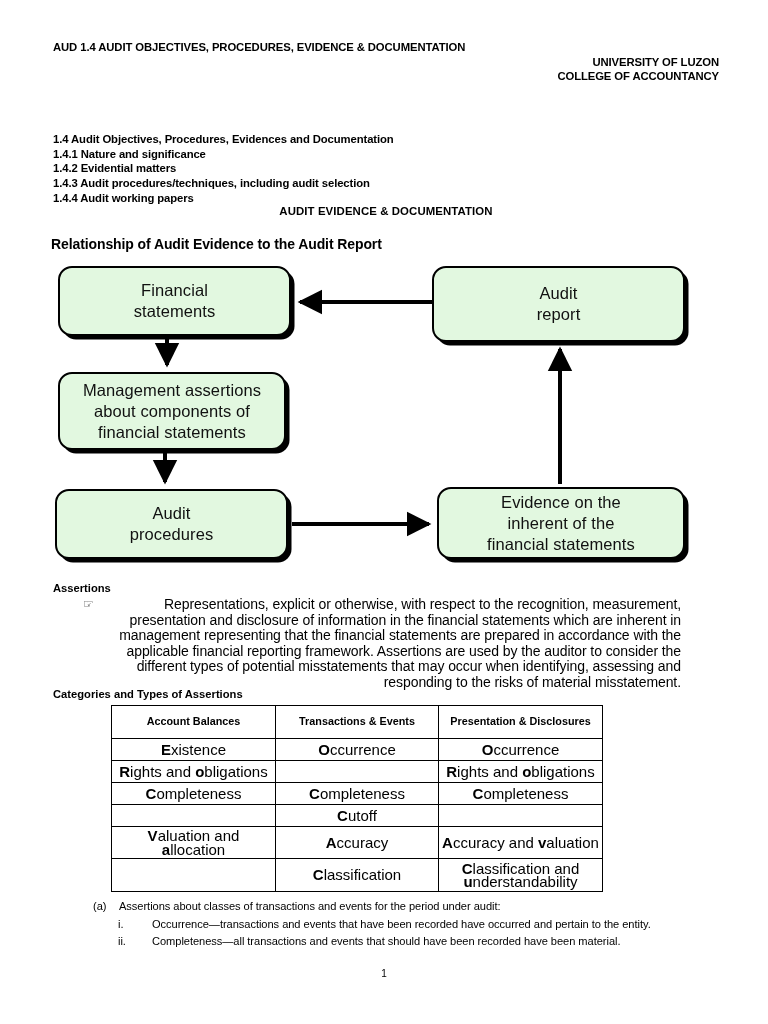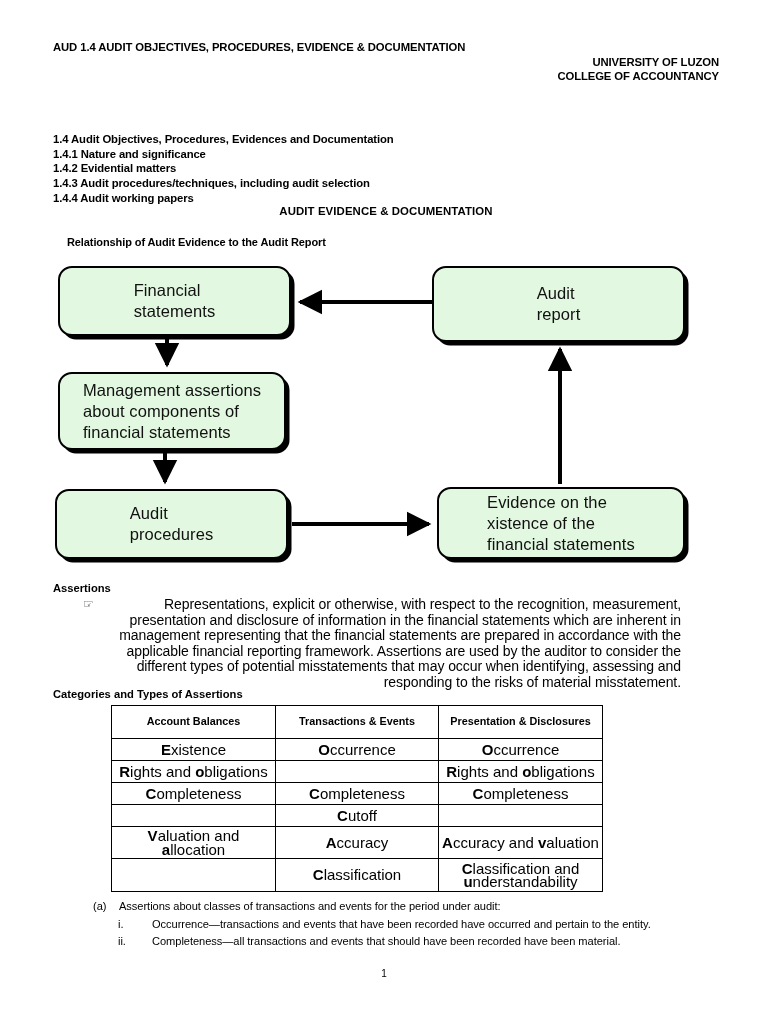--- a/index.html
+++ b/index.html
@@ -62,23 +62,23 @@
     width: 666px;
     text-align: center;
     font-size: 11.4px;
     font-weight: bold;
     letter-spacing: 0.1px;
   }
 
   
   .chart-caption {
     position: absolute;
-    left: 67px;
+    left: 51px;
     top: 236px;
-    font-size: 11px;
+    font-size: 14px;
     font-weight: bold;
     letter-spacing: -0.1px;
   }
 
   
   .flow {
     position: absolute;
     left: 0;
     top: 0;
     width: 768px;
@@ -88,20 +88,21 @@
   .node {
     position: absolute;
     box-sizing: border-box;
     background: #e2f8e0;
     border: 2.2px solid #000000;
     border-radius: 14px;
     box-shadow: 4px 4px 0 -0.5px #000000;
     display: flex;
     align-items: center;
     justify-content: center;
+    text-align: center;
     font-size: 16.5px;
     line-height: 21px;
     color: #111111;
     letter-spacing: 0.1px;
   }
   .node span { display: block; }
 
   #node-financial-statements { left: 58px;  top: 266px; width: 233px; height: 70px; }
   #node-management-assertions{ left: 58px;  top: 372px; width: 228px; height: 78px; }
   #node-audit-procedures     { left: 55px;  top: 489px; width: 233px; height: 70px; }
@@ -274,21 +275,21 @@
   <div class="node" id="node-audit-report">
     <div>
       <span>Audit</span>
       <span>report</span>
     </div>
   </div>
 
   <div class="node" id="node-evidence-fairness">
     <div>
       <span>Evidence on the</span>
-      <span>xistence of the</span>
+      <span>inherent of the</span>
       <span>financial statements</span>
     </div>
   </div>
 
   <div class="assertions-head">Assertions</div>
   <div class="assertions-body">
     <div class="hand-bullet">☞</div>
     <div class="assertions-text">Representations, explicit or otherwise, with respect to the recognition, measurement, presentation and disclosure of information in the financial statements which are inherent in management representing that the financial statements are prepared in accordance with the applicable financial reporting framework. Assertions are used by the auditor to consider the different types of potential misstatements that may occur when identifying, assessing and responding to the risks of material misstatement.</div>
   </div>
 

